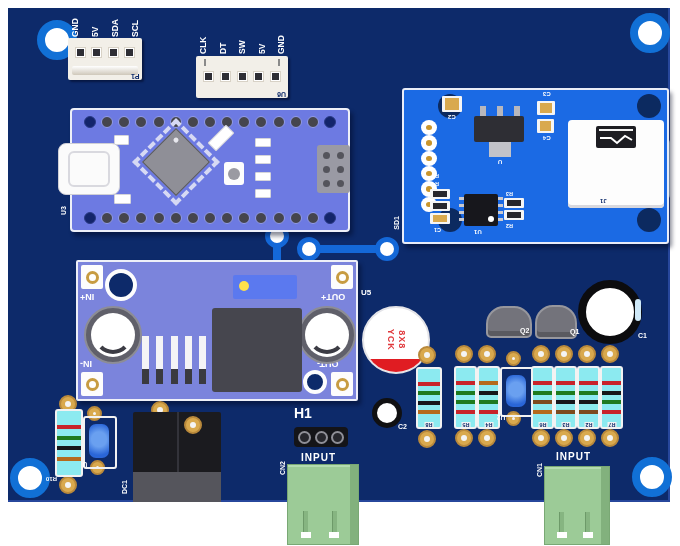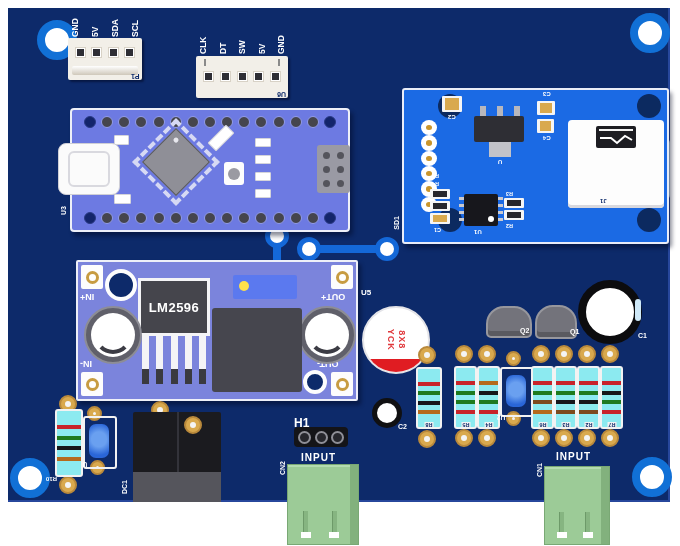--- a/index.html
+++ b/index.html
@@ -292,21 +292,20 @@
         </div>
       <div class="cpad" style="left:253px;top:110px;">
           <i></i>
         </div>
       <span class="silk r180" style="left:2px;top:30px;font-size:9px;">IN+</span>
       <span class="silk r180" style="left:2px;top:97px;font-size:9px;">IN-</span>
       <span class="silk r180" style="left:243px;top:30px;font-size:9px;">OUT+</span>
       <span class="silk r180" style="left:239px;top:97px;font-size:9px;">OUT-</span>
       <span class="bmnt" style="left:27px;top:7px;"></span>
       <span class="bmnt" style="left:225px;top:108px;width:16px;height:16px;"></span>
-      <div class="to220" style="left:60px;top:16px;width:66px;height:52px;">LM2596</div>
       <div class="legs5" style="left:64px;top:74px;width:64px;">
           <b></b>
           <b></b>
           <b></b>
           <b></b>
           <b></b>
         </div>
       <div class="ecap" style="left:6px;top:44px;width:54px;height:54px;">
           <i></i>
         </div>
@@ -333,21 +332,21 @@
     <div class="to92" style="left:527px;top:297px;width:38px;height:30px;"></div>
     <span class="silk" style="left:562px;top:320px;font-size:7px;">Q1</span>
 
     <div class="bigcap" style="left:570px;top:272px;">
         <i></i>
       </div>
     <span class="silk" style="left:630px;top:324px;font-size:7px;">C1</span>
     <div class="smcap" style="left:364px;top:390px;"></div>
     <span class="silk" style="left:390px;top:415px;font-size:7px;">C2</span>
 
-    <span class="silk" style="left:286px;top:409px;font-size:12px;">H1</span>
+    <span class="silk" style="left:286px;top:398px;font-size:14px;">H1</span>
     <div class="hdr3" style="left:286px;top:419px;width:54px;height:20px;">
         <span class="hhole"></span>
         <span class="hhole"></span>
         <span class="hhole"></span>
       </div>
 
     <span class="pad p22" style="left:143px;top:393px;"></span>
     <div class="barrel" style="left:125px;top:404px;width:88px;height:90px;">
       <span class="seam"></span>
       <span class="base"></span>

